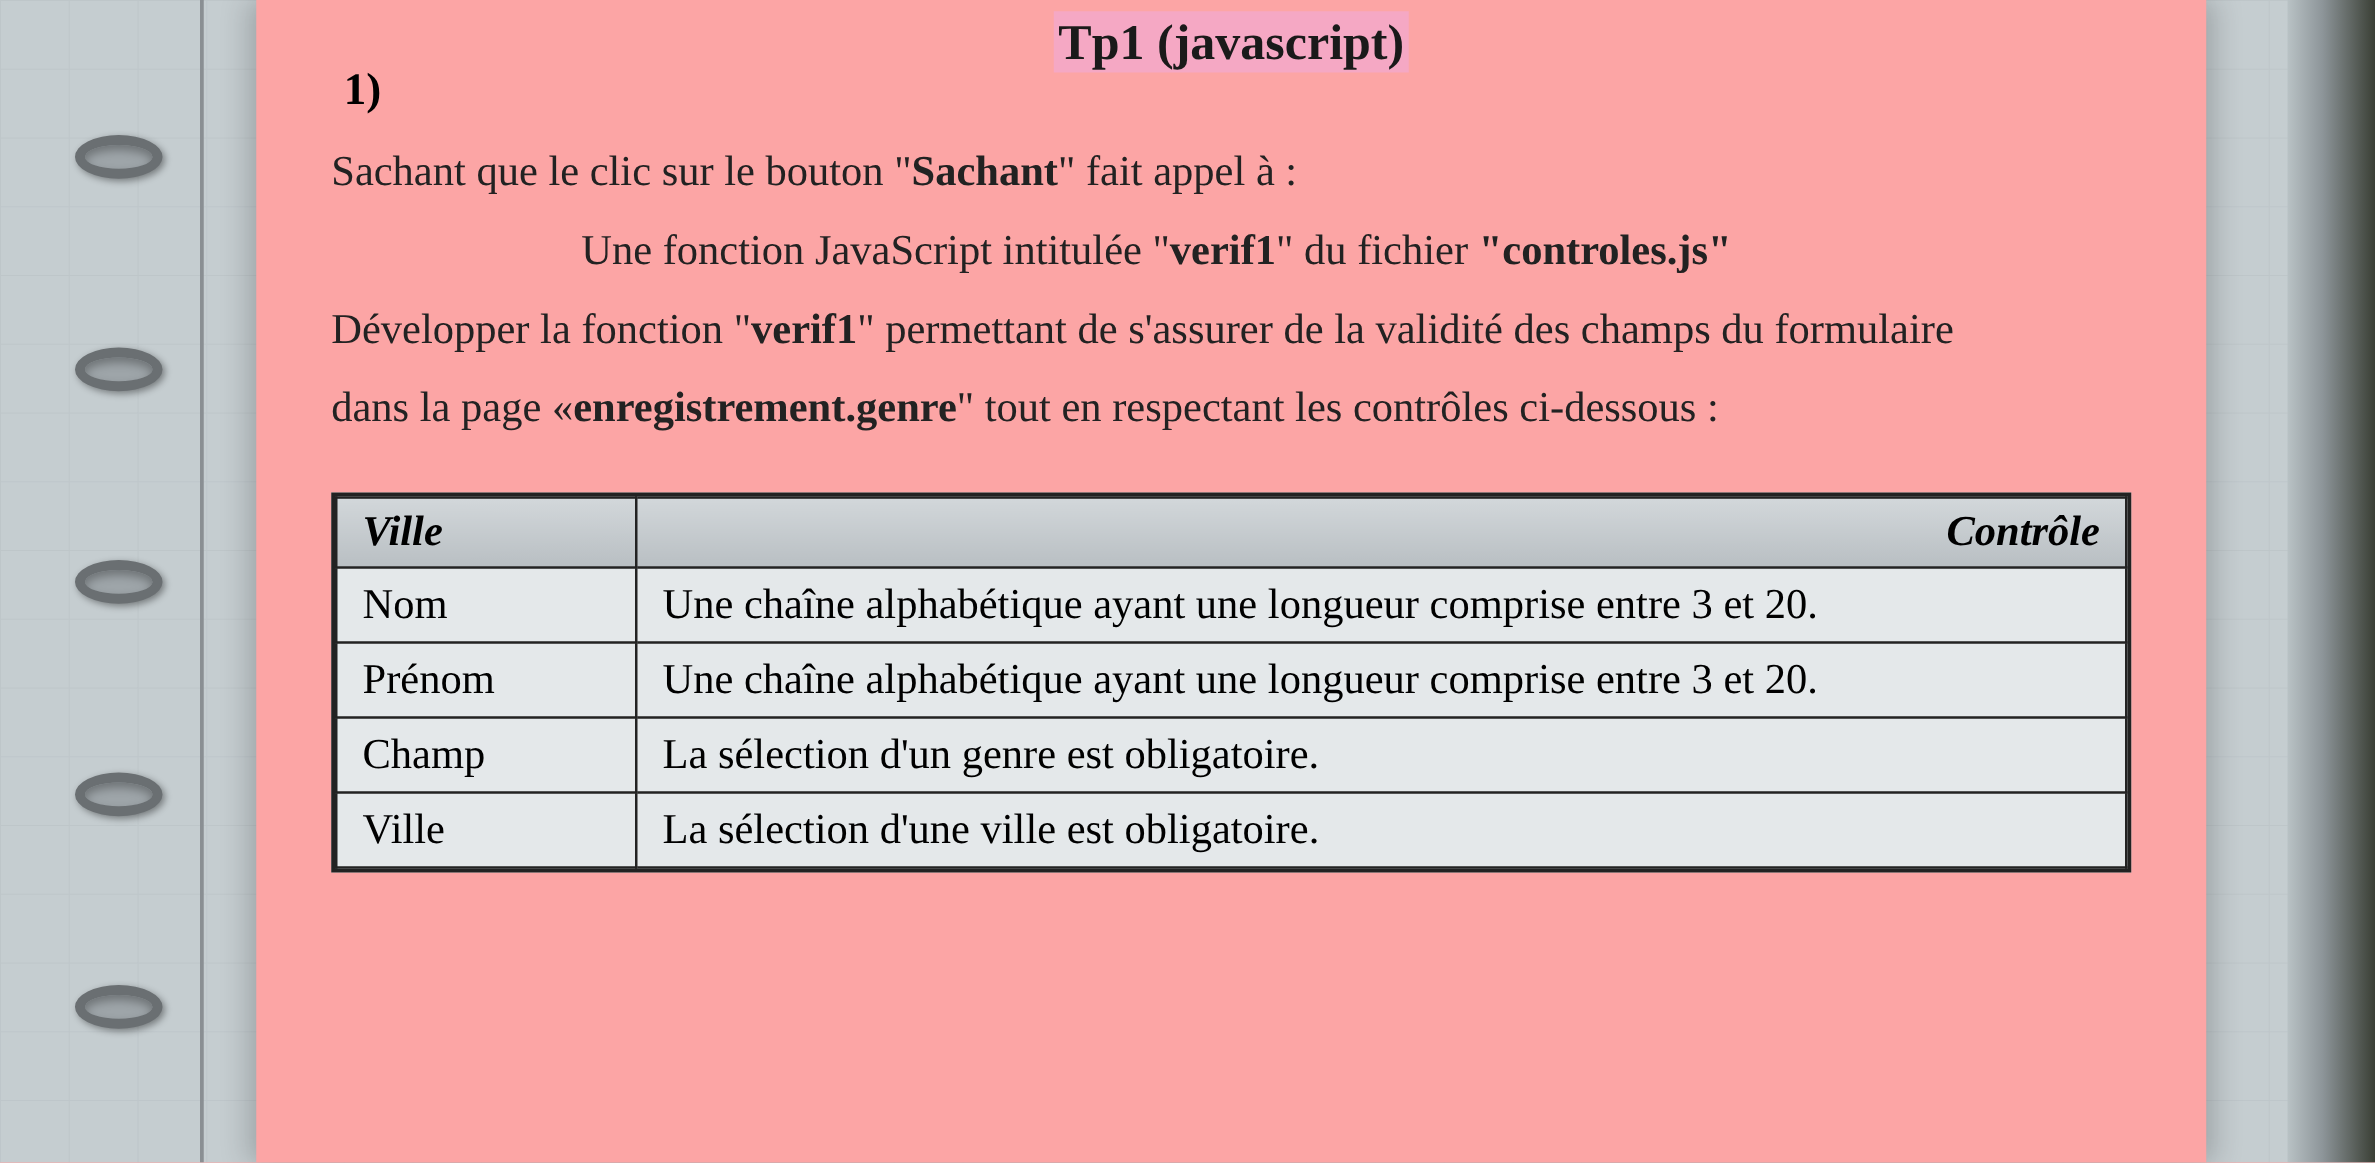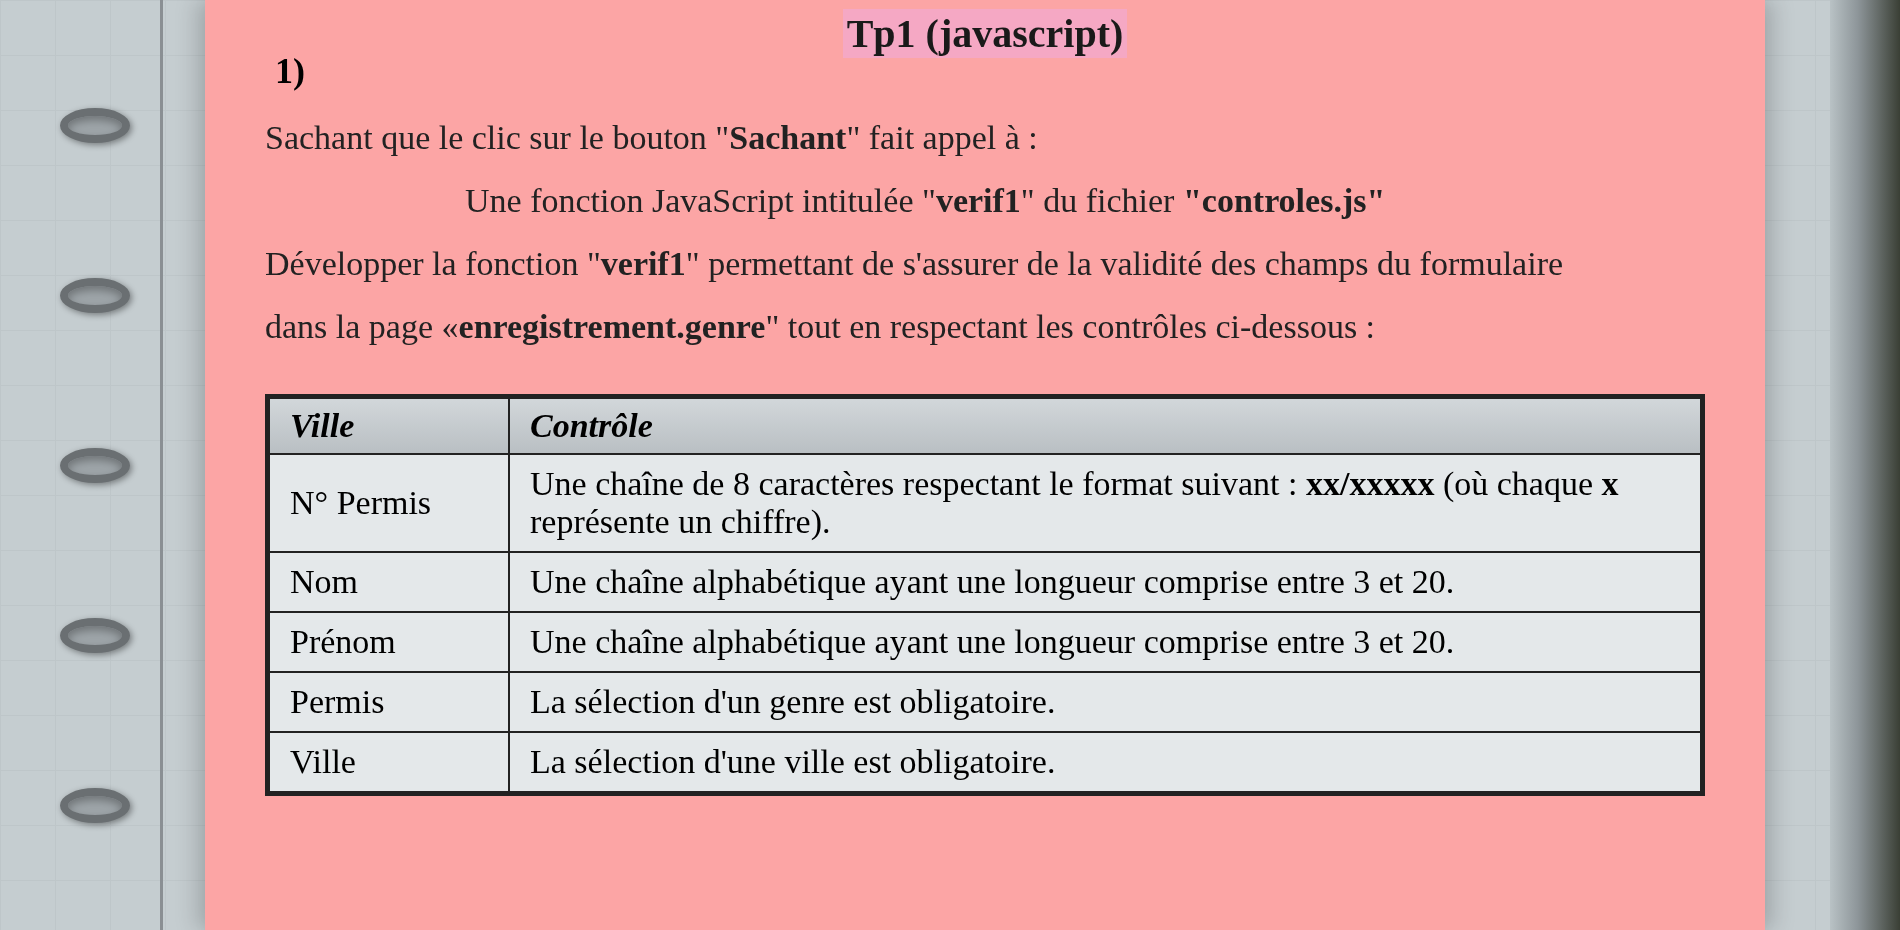--- a/index.html
+++ b/index.html
@@ -101,21 +101,21 @@
     th, td {
       border: 2px solid #222;
       padding: 10px 20px;
       font-size: 34px;
       text-align: left;
       vertical-align: middle;
     }
     th {
       background: linear-gradient(#d2d7da, #b9bfc3);
       font-weight: bold;
-      text-align: left;
+      text-align: right;
       font-style: italic;
       padding: 8px 20px;
     }
     th:first-child { width: 240px; text-align: left; }
     td.field { white-space: nowrap; }
     .right-edge {
       position: absolute;
       right: 0;
       top: 0;
       width: 70px;
@@ -164,35 +164,29 @@
   <div class="table-wrap">
     <table>
       <thead>
         <tr>
           <th>Ville</th>
           <th>Contrôle</th>
         </tr>
       </thead>
       <tbody>
         <tr>
-          <td class="field">N° Permis</td>
-          <td>
-            <span>Une chaîne de 8 caractères respectant le format suivant : </span><span class="bold">xx/xxxxx</span><span> (où chaque </span><span class="bold">x</span><span> représente un chiffre).</span>
-          </td>
-        </tr>
-        <tr>
           <td class="field">Nom</td>
           <td>Une chaîne alphabétique ayant une longueur comprise entre 3 et 20.</td>
         </tr>
         <tr>
           <td class="field">Prénom</td>
           <td>Une chaîne alphabétique ayant une longueur comprise entre 3 et 20.</td>
         </tr>
         <tr>
-          <td class="field">Permis</td>
+          <td class="field">Champ</td>
           <td>La sélection d'un genre est obligatoire.</td>
         </tr>
         <tr>
           <td class="field">Ville</td>
           <td>La sélection d'une ville est obligatoire.</td>
         </tr>
       </tbody>
     </table>
   </div>
 

